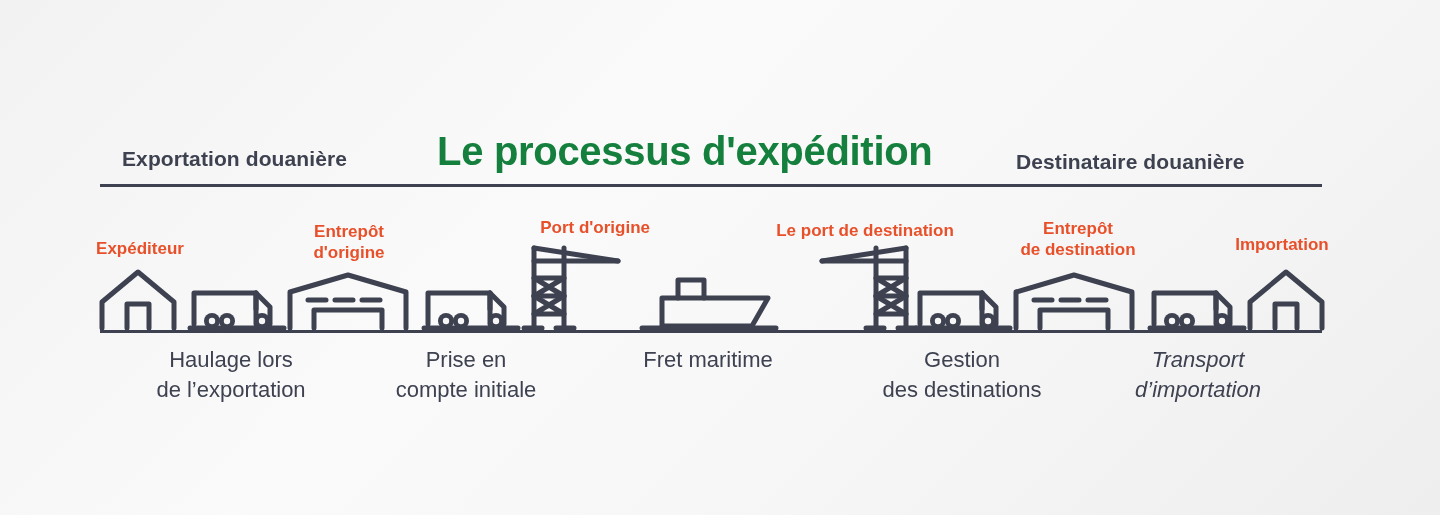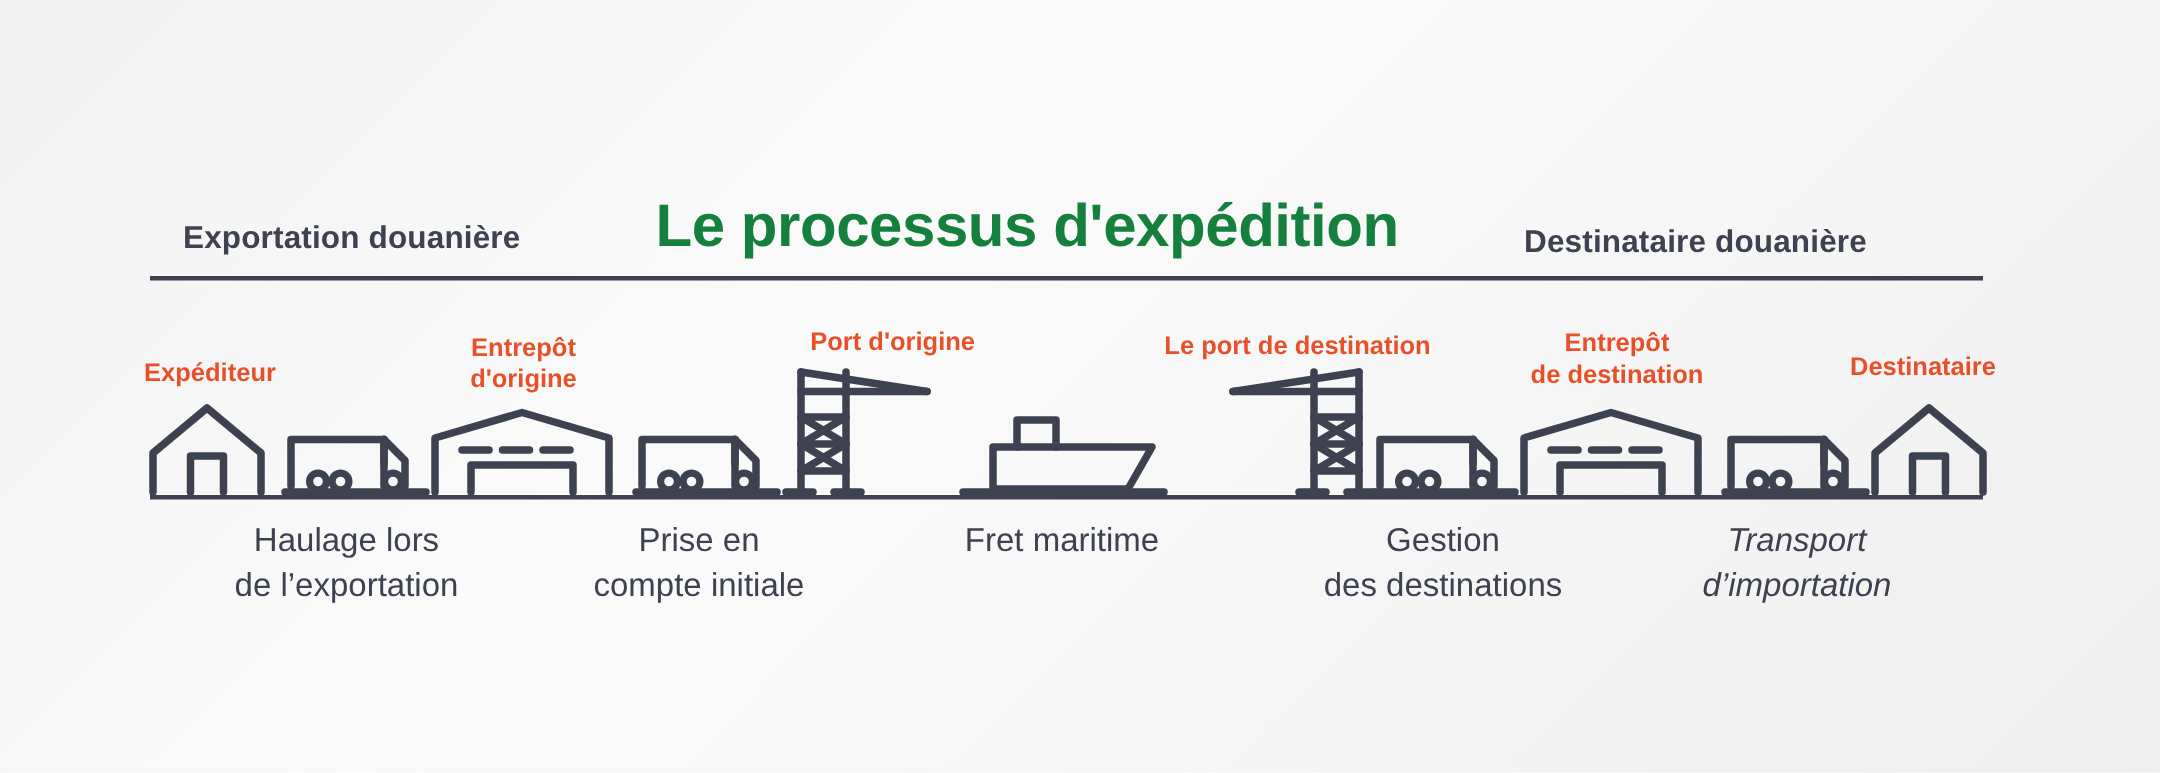--- a/index.html
+++ b/index.html
@@ -74,21 +74,21 @@
   <div class="rlabel" style="left:258px;top:222px;width:182px;">Entrepôt
 d'origine</div>
 
   <div class="rlabel" style="left:470px;top:218px;width:180px;text-align:right;">Port d'origine</div>
 
   <div class="rlabel" style="left:742px;top:221px;width:246px;">Le port de destination</div>
 
   <div class="rlabel" style="left:985px;top:219px;width:186px;">Entrepôt
 de destination</div>
 
-  <div class="rlabel" style="left:1192px;top:235px;width:180px;">Destinataire</div>
+  <div class="rlabel" style="left:1192px;top:235px;width:180px;">Importation</div>
 
   <div class="icon" style="left:98px;top:268px;">
     <svg width="80" height="64" viewBox="0 0 80 64">
       <g fill="none" stroke="#3d4150" stroke-width="5" stroke-linecap="round" stroke-linejoin="round">
         <path d="M4 60 L4 34 L40 4 L76 34 L76 60"></path>
         <path d="M29 60 L29 36 L51 36 L51 60"></path>
       </g>
     </svg>
   </div>
 

